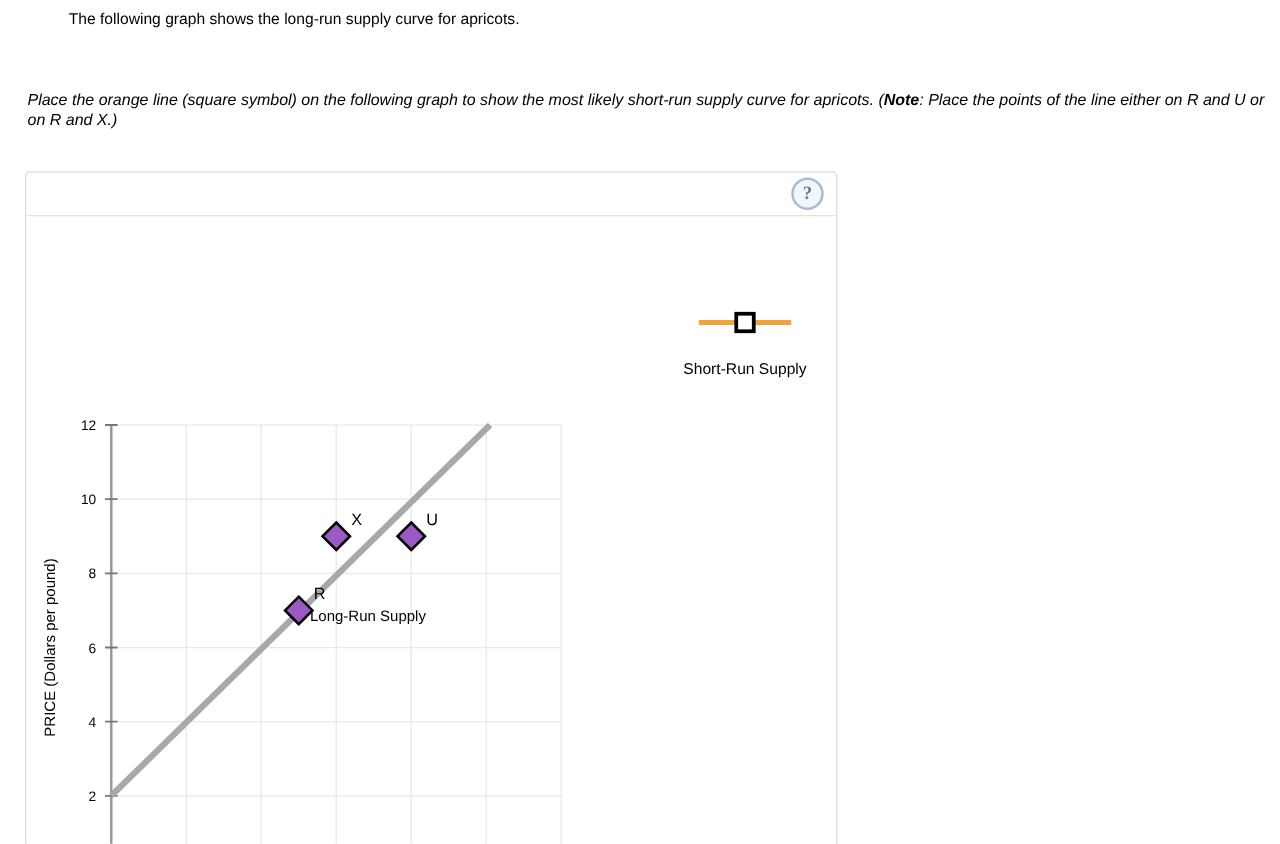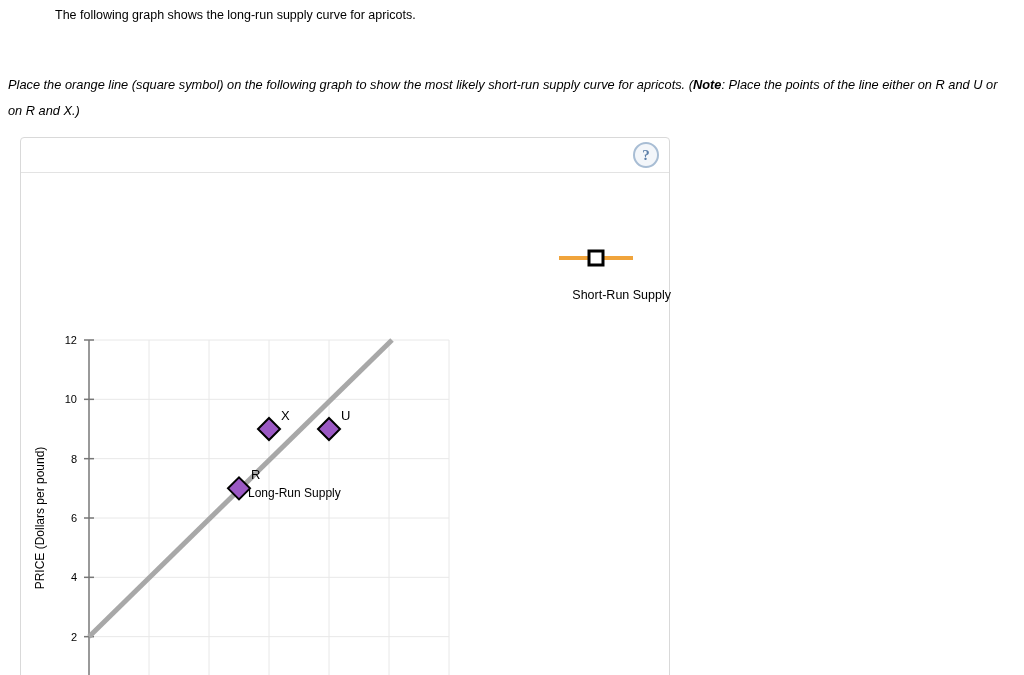--- a/index.html
+++ b/index.html
@@ -21,25 +21,25 @@
     position: absolute;
     left: 22px;
     top: 7px;
     font-size: 12.5px;
     line-height: 17px;
     color: #000;
     margin-left: 33px;
   }
   .prompt-block {
     position: absolute;
-    left: 8px;
+    left: 22px;
     top: 72px;
     width: 992px;
     font-size: 12.8px;
-    line-height: 26px;
+    line-height: 16px;
     font-style: italic;
     color: #000;
   }
   .prompt-block b { font-style: italic; font-weight: bold; }
 
   
   .panel {
     position: absolute;
     left: 20px;
     top: 137px;
@@ -98,21 +98,20 @@
   .legend-swatch {
     position: relative;
     width: 150px;
     height: 20px;
   }
   .legend-label {
     margin-top: 20px;
     font-size: 12.5px;
     color: #000;
     white-space: nowrap;
-    text-align: right;
   }
 </style>
 </head>
 <body>
 
 <div class="prompt-line-1">The following graph shows the long-run supply curve for apricots.</div>
 
 <div class="prompt-block">
   <span>Place the orange line (square symbol) on the following graph to show the most likely short-run supply curve for apricots. (</span><b>Note</b><span>: Place the points of the line either on R and U or on R and X.)</span>
 </div>

